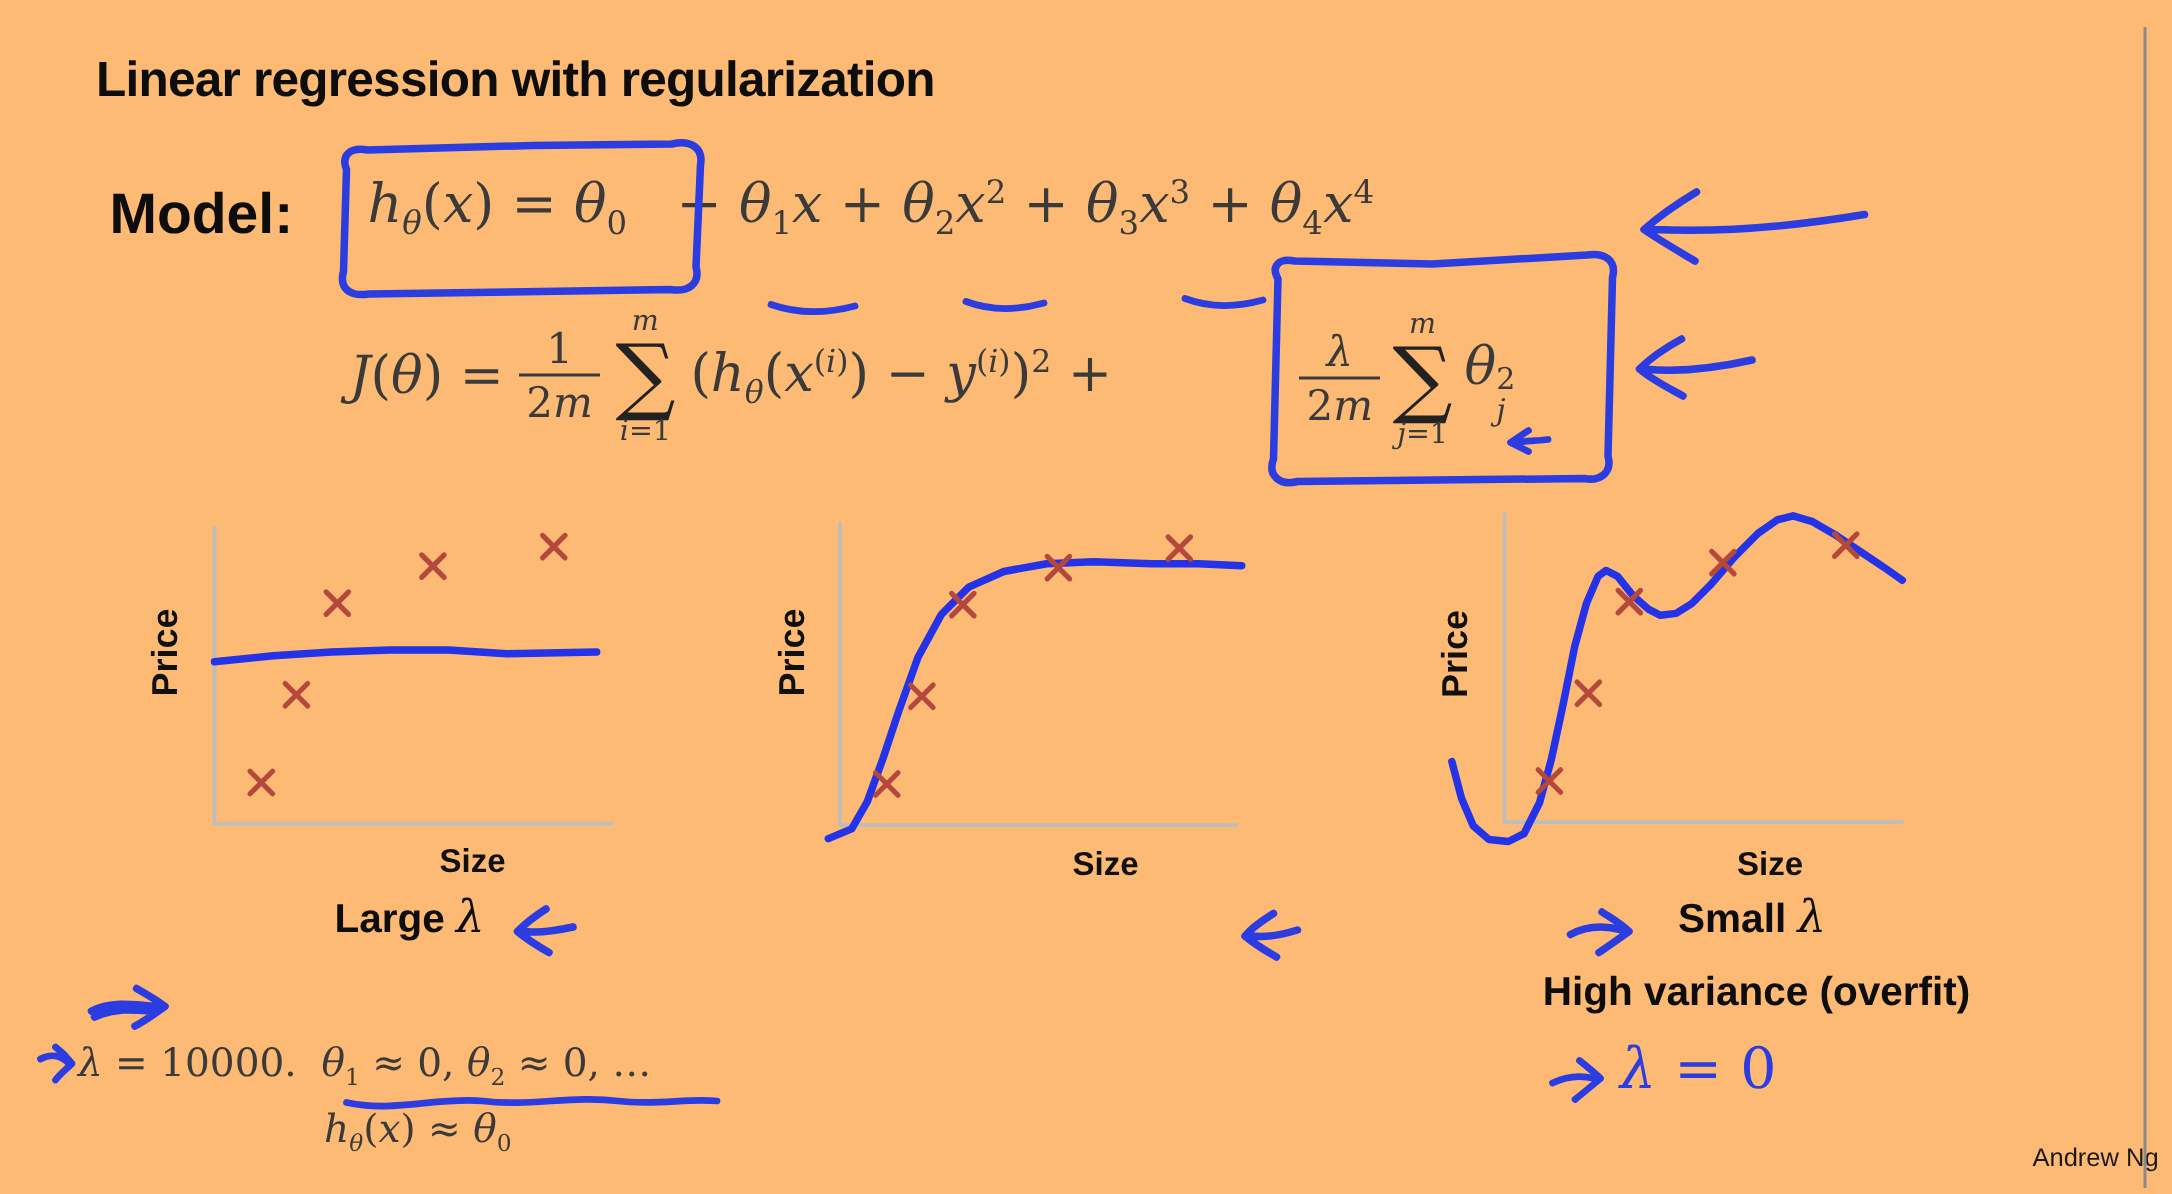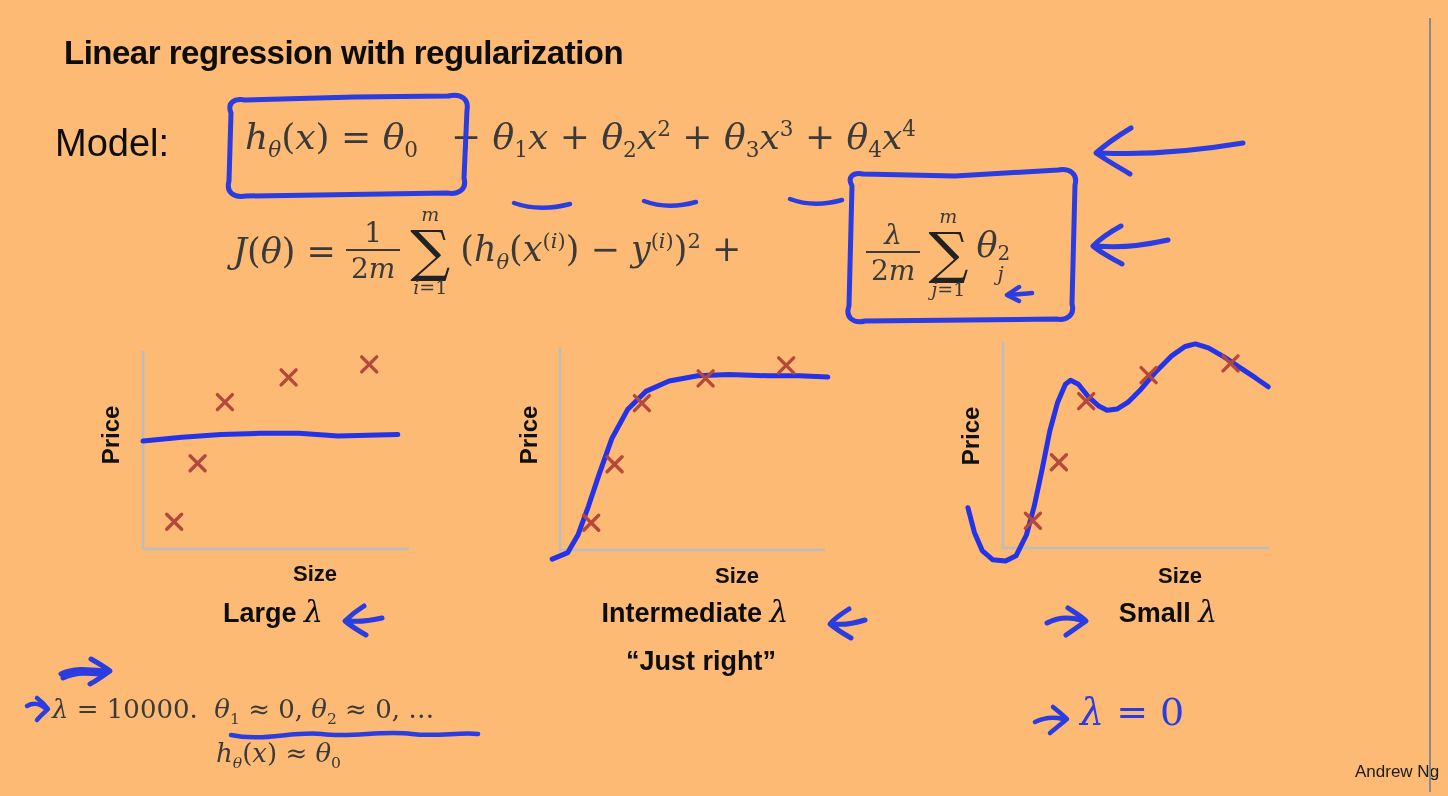--- a/index.html
+++ b/index.html
@@ -1,19 +1,19 @@
 <!DOCTYPE html>
 <html><head>
 <meta charset="utf-8">
 <style>
   html,body{margin:0;padding:0;background:#fff;}
   .slide{position:relative;width:1448px;height:796px;background:#fdba74;overflow:hidden;
          font-family:"Liberation Sans",sans-serif;}
   .title{position:absolute;left:64px;top:34px;font-size:33px;font-weight:bold;color:#0d0d0d;letter-spacing:-0.5px;}
-  .model-label{position:absolute;left:55px;top:122px;font-size:38px;font-weight:normal;color:#0d0d0d;}
+  .model-label{position:absolute;left:73px;top:122px;font-size:38px;font-weight:bold;color:#0d0d0d;}
   .math{font-family:"DejaVu Serif",serif;color:#3a3a3a;}
   .math i{font-family:"DejaVu Serif",serif;}
   sub{font-size:60%;}
   sup{font-size:60%;}
   .model-eq{position:absolute;left:245px;top:116px;font-size:36px;white-space:nowrap;}
   .model-boxed{display:inline-block;min-width:206px;}
   .cost-row{position:absolute;left:233px;top:190px;height:122px;display:flex;align-items:center;
             font-size:35px;gap:10px;white-space:nowrap;}
   .reg-row{position:absolute;left:866px;top:194px;height:118px;display:flex;align-items:center;
            font-size:35px;gap:8px;white-space:nowrap;}
@@ -113,23 +113,22 @@
         <path d="M 111.4,136.7 L 126.4,151.7 M 111.4,151.7 L 126.4,136.7" stroke="#b5483d" stroke-width="3.4" stroke-linecap="round"></path>
         <path d="M 138.7,75.6 L 153.7,90.6 M 138.7,90.6 L 153.7,75.6" stroke="#b5483d" stroke-width="3.4" stroke-linecap="round"></path>
         <path d="M 201.1,49.599999999999994 L 216.1,64.6 M 201.1,64.6 L 216.1,49.599999999999994" stroke="#b5483d" stroke-width="3.4" stroke-linecap="round"></path>
         <path d="M 283,37.900000000000006 L 298,52.900000000000006 M 283,52.900000000000006 L 298,37.900000000000006" stroke="#b5483d" stroke-width="3.4" stroke-linecap="round"></path>
       </svg>
     <span class="ylabel" style="left:31px;top:118px;">Price</span>
     <span class="xlabel" style="left:200px;top:245px;">Size</span>
   </div>
 
   <div class="cap" style="left:273px;top:594px;">Large <i>λ</i></div>
-  <div class="cap" style="left:695px;top:594px;">Intermediate <i>λ</i></div>
   <div class="cap" style="left:1168px;top:594px;">Small <i>λ</i></div>
-  <div class="cap" style="left:701px;top:646px;">“Just right”</div>
+  <div class="cap" style="left:1171px;top:646px;">High variance (overfit)</div>
 
   <div class="note" style="left:52px;top:694px;"><i>λ</i> = 10000.&nbsp; <i>θ</i><sub>1</sub> ≈ 0, <i>θ</i><sub>2</sub> ≈ 0, …</div>
   <div class="note" style="left:216px;top:738px;"><i>h</i><sub><i>θ</i></sub>(<i>x</i>) ≈ <i>θ</i><sub>0</sub></div>
   <div class="note-hand" style="left:1080px;top:690px;color:#2b3ce0;"><i>λ</i> = 0</div>
 
   <div class="author">Andrew Ng</div>
   <div class="border-right"></div>
 
   <svg class="overlay" width="1448" height="796" viewBox="0 0 1448 796">
     <g stroke="#2b3ce0" stroke-width="5">

